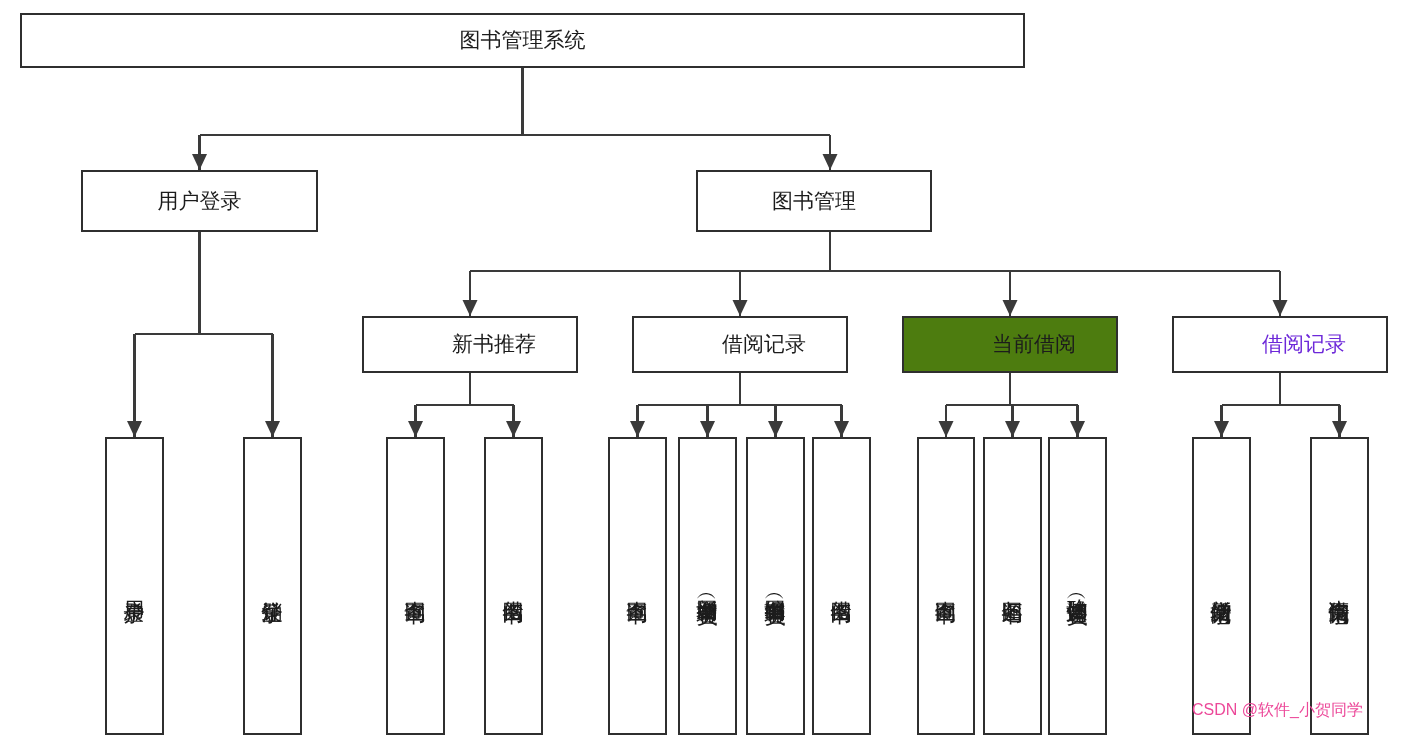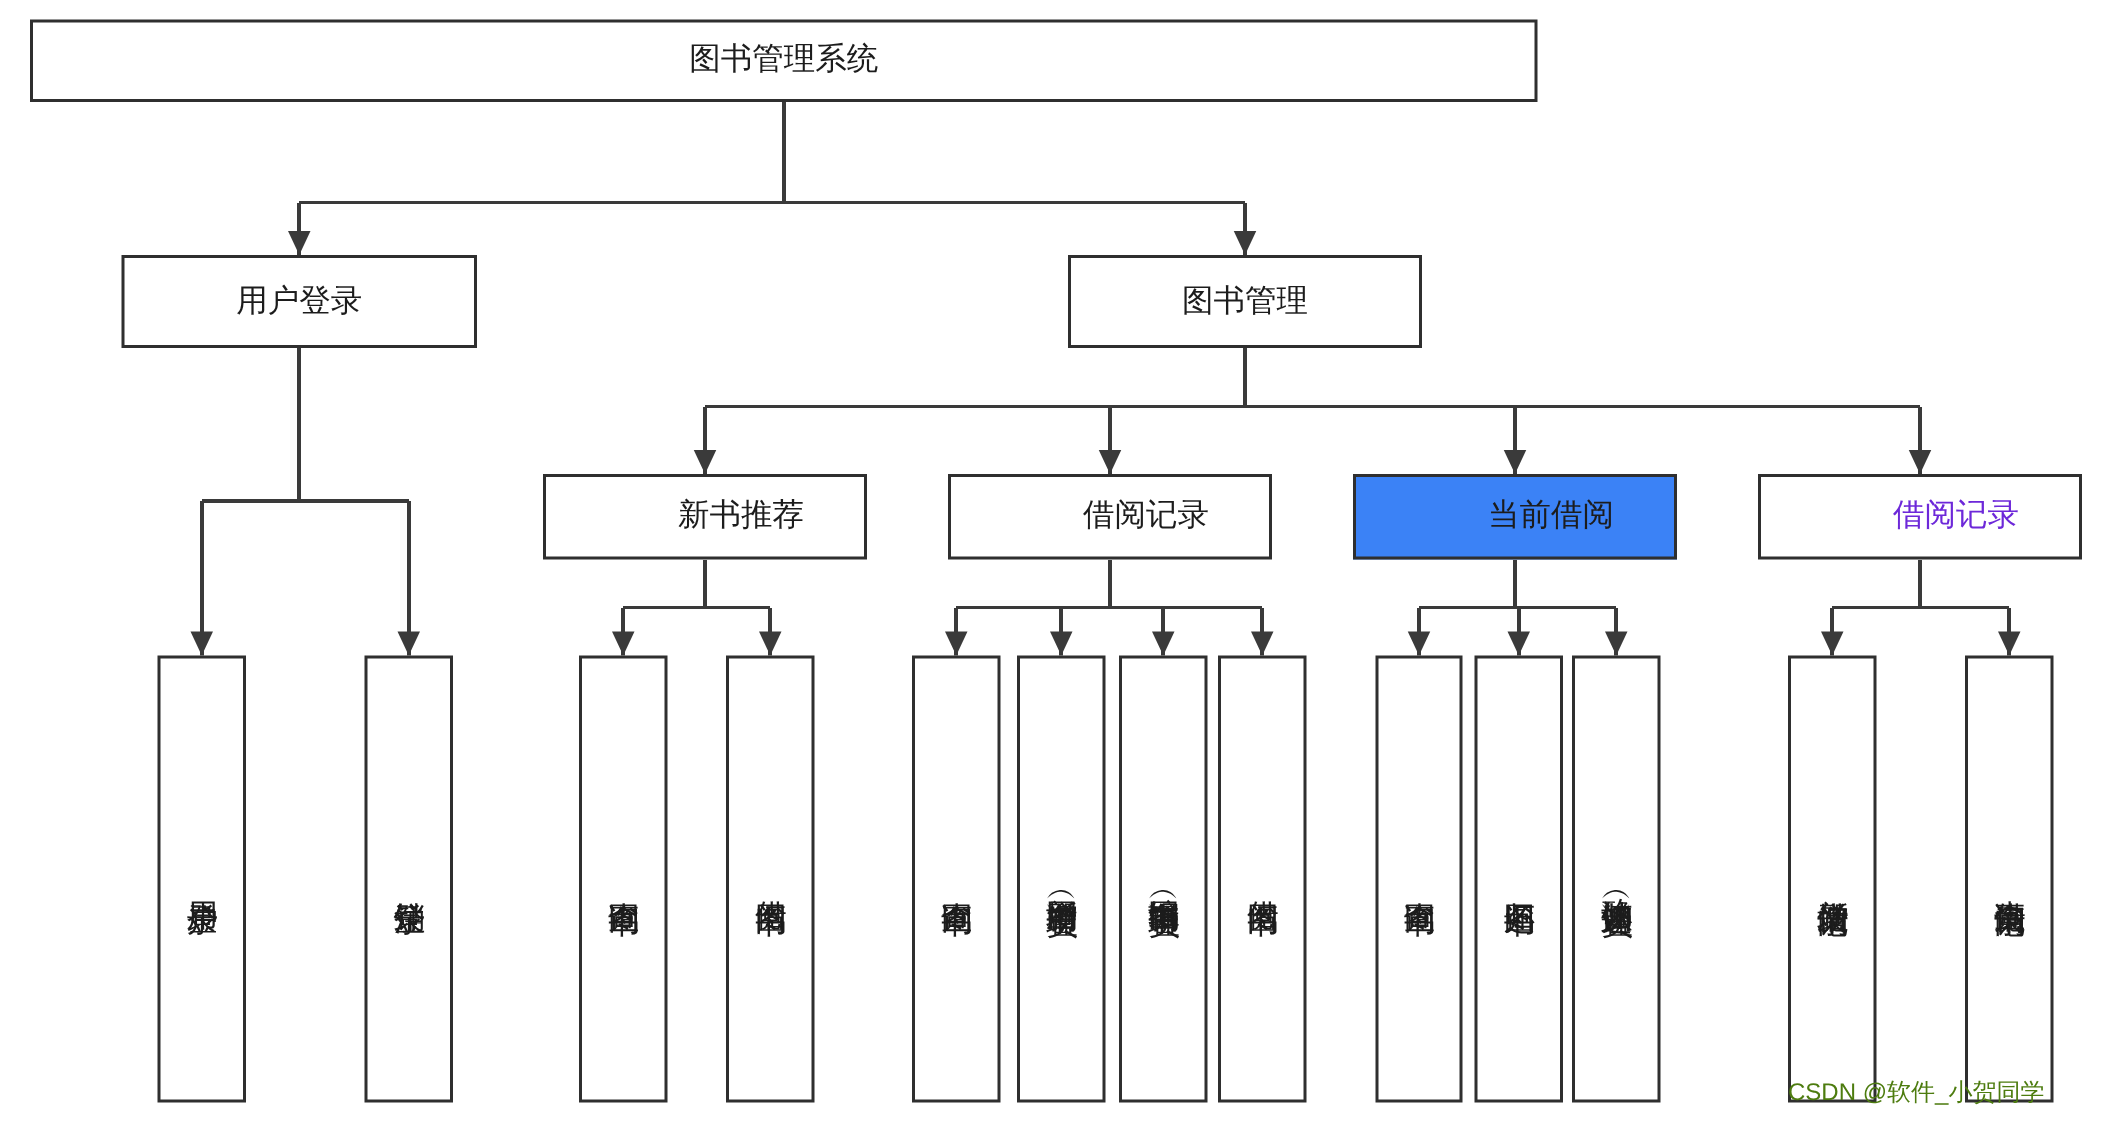--- a/index.html
+++ b/index.html
@@ -122,30 +122,30 @@
         <polygon points="1332,421 1347,421 1339.5,437" fill="#3a3a3a"></polygon>
       </g>
   </svg>
   <div id="nodes-layer">
       <div class="node-box level-0" style="left: 20px; top: 13px; width: 1005px; height: 55px; border-color: rgb(47, 47, 47); background: rgb(255, 255, 255);">
         <span class="node-label" style="color: rgb(28, 28, 28);">图书管理系统</span>
       </div>
       <div class="node-box level-1" style="left: 81px; top: 170px; width: 237px; height: 62px; border-color: rgb(47, 47, 47); background: rgb(255, 255, 255);">
         <span class="node-label" style="color: rgb(28, 28, 28);">用户登录</span>
       </div>
-      <div class="node-box level-1" style="left: 712px; top: 170px; width: 236px; height: 62px; border-color: rgb(47, 47, 47); background: rgb(255, 255, 255);">
+      <div class="node-box level-1" style="left: 696px; top: 170px; width: 236px; height: 62px; border-color: rgb(47, 47, 47); background: rgb(255, 255, 255);">
         <span class="node-label" style="color: rgb(28, 28, 28);">图书管理</span>
       </div>
       <div class="node-box level-2" style="left: 362px; top: 316px; width: 216px; height: 57px; border-color: rgb(47, 47, 47); background: rgb(255, 255, 255);">
         <span class="node-label" style="color: rgb(28, 28, 28);">新书推荐</span>
       </div>
       <div class="node-box level-2" style="left: 632px; top: 316px; width: 216px; height: 57px; border-color: rgb(47, 47, 47); background: rgb(255, 255, 255);">
         <span class="node-label" style="color: rgb(28, 28, 28);">借阅记录</span>
       </div>
-      <div class="node-box level-2" style="left: 902px; top: 316px; width: 216px; height: 57px; border-color: rgb(47, 47, 47); background: #3b82f6;">
+      <div class="node-box level-2" style="left: 902px; top: 316px; width: 216px; height: 57px; border-color: rgb(47, 47, 47); background: #4d7c0f;">
         <span class="node-label" style="color: rgb(28, 28, 28);">当前借阅</span>
       </div>
       <div class="node-box level-2" style="left: 1172px; top: 316px; width: 216px; height: 57px; border-color: rgb(47, 47, 47); background: rgb(255, 255, 255);">
         <span class="node-label" style="color: #6d28d9;">借阅记录</span>
       </div>
       <div class="node-box level-3" style="left: 105px; top: 437px; width: 59px; height: 298px; border-color: rgb(47, 47, 47); background: rgb(255, 255, 255);">
         <span class="node-label" style="color: rgb(28, 28, 28);">用户登录</span>
       </div>
       <div class="node-box level-3" style="left: 243px; top: 437px; width: 59px; height: 298px; border-color: rgb(47, 47, 47); background: rgb(255, 255, 255);">
         <span class="node-label" style="color: rgb(28, 28, 28);">注销登录</span>
@@ -177,14 +177,14 @@
       <div class="node-box level-3" style="left: 1048px; top: 437px; width: 59px; height: 298px; border-color: rgb(47, 47, 47); background: rgb(255, 255, 255);">
         <span class="node-label" style="color: rgb(28, 28, 28);">确认归还（管理员）</span>
       </div>
       <div class="node-box level-3" style="left: 1192px; top: 437px; width: 59px; height: 298px; border-color: rgb(47, 47, 47); background: rgb(255, 255, 255);">
         <span class="node-label" style="color: rgb(28, 28, 28);">新增借阅记录</span>
       </div>
       <div class="node-box level-3" style="left: 1310px; top: 437px; width: 59px; height: 298px; border-color: rgb(47, 47, 47); background: rgb(255, 255, 255);">
         <span class="node-label" style="color: rgb(28, 28, 28);">查询借阅记录</span>
       </div>
     </div>
-  <div class="watermark" id="watermark" style="left: 1192px; top: 718px; color: #4d7c0f;">CSDN @软件_小贺同学</div>
+  <div class="watermark" id="watermark" style="left: 1192px; top: 700px; color: #ec4899;">CSDN @软件_小贺同学</div>
 </div>
 
 </body></html>

